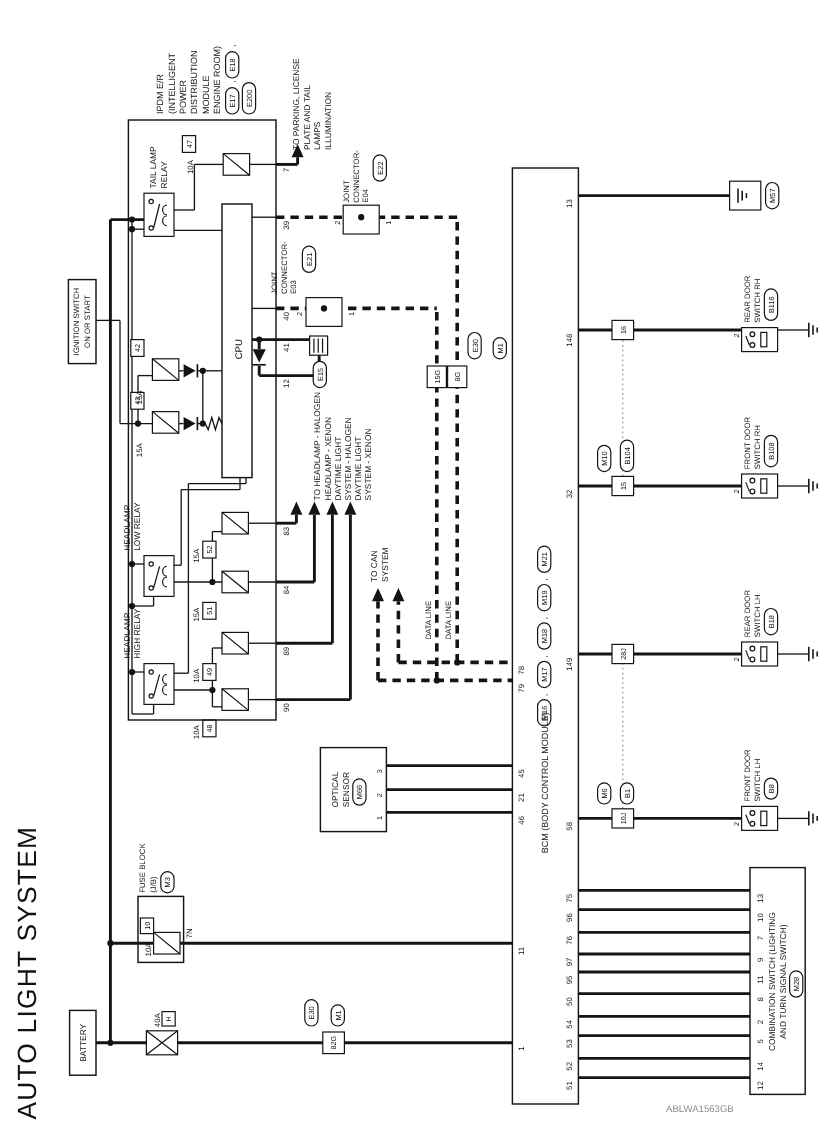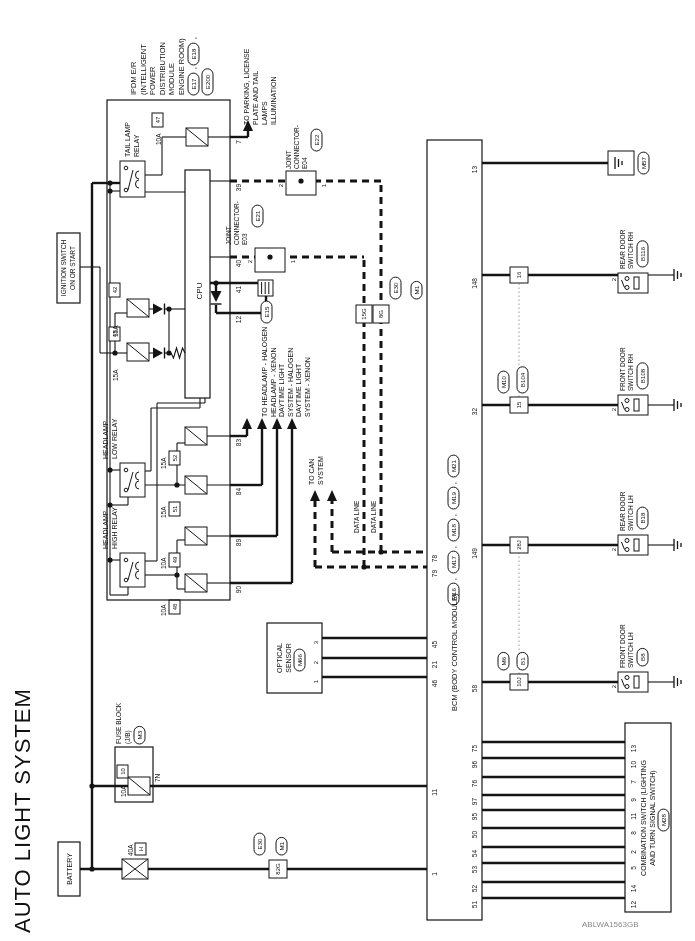--- a/index.html
+++ b/index.html
@@ -3,21 +3,21 @@
 <meta charset="utf-8">
 <style>
   html,body{margin:0;padding:0;background:#fff;}
   body{width:695px;height:941px;position:relative;overflow:hidden;
        font-family:"Liberation Sans","DejaVu Sans",sans-serif;}
   #rot{position:absolute;width:941px;height:695px;left:-123px;top:123px;
        transform:rotate(-90deg);transform-origin:center center;}
   #diagram-svg{position:absolute;left:0;top:0;}
   .title{position:absolute;left:8px;top:10px;font-size:22px;color:#111;
          letter-spacing:1px;font-weight:400;white-space:nowrap;}
-  .watermark{position:absolute;left:555px;top:920px;font-size:8px;color:#8a8a8a;margin-left:27px;}
+  .watermark{position:absolute;left:555px;top:920px;font-size:8px;color:#8a8a8a;}
   svg text{fill:#111;}
 </style>
 </head>
 <body>
 
 <div id="rot">
   <div class="title">AUTO LIGHT SYSTEM</div>
   <svg id="diagram-svg" width="941" height="695" viewBox="0 0 941 695">
       <line x1="72" y1="80" x2="72" y2="427" stroke="#141414" stroke-width="2.4"></line>
       <line x1="72" y1="92" x2="758" y2="92" stroke="#141414" stroke-width="2.4"></line>

